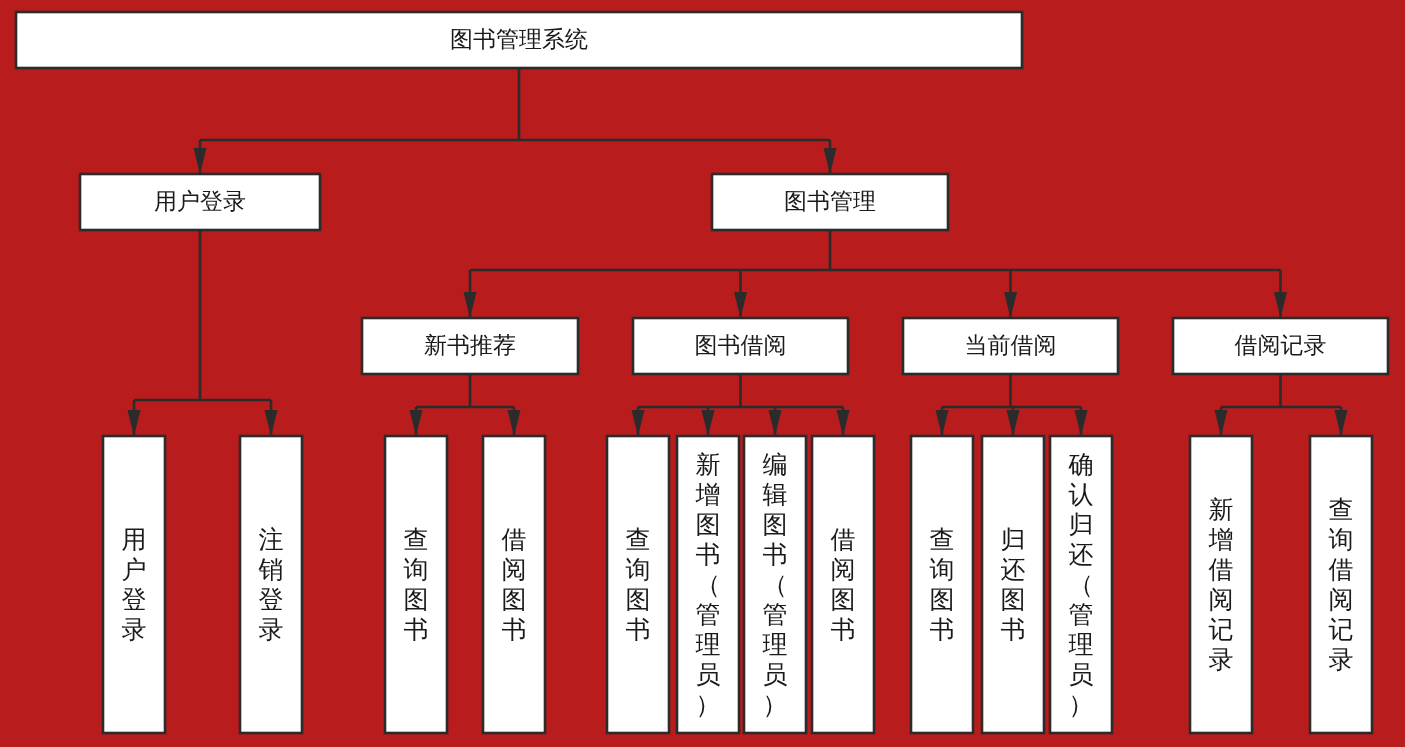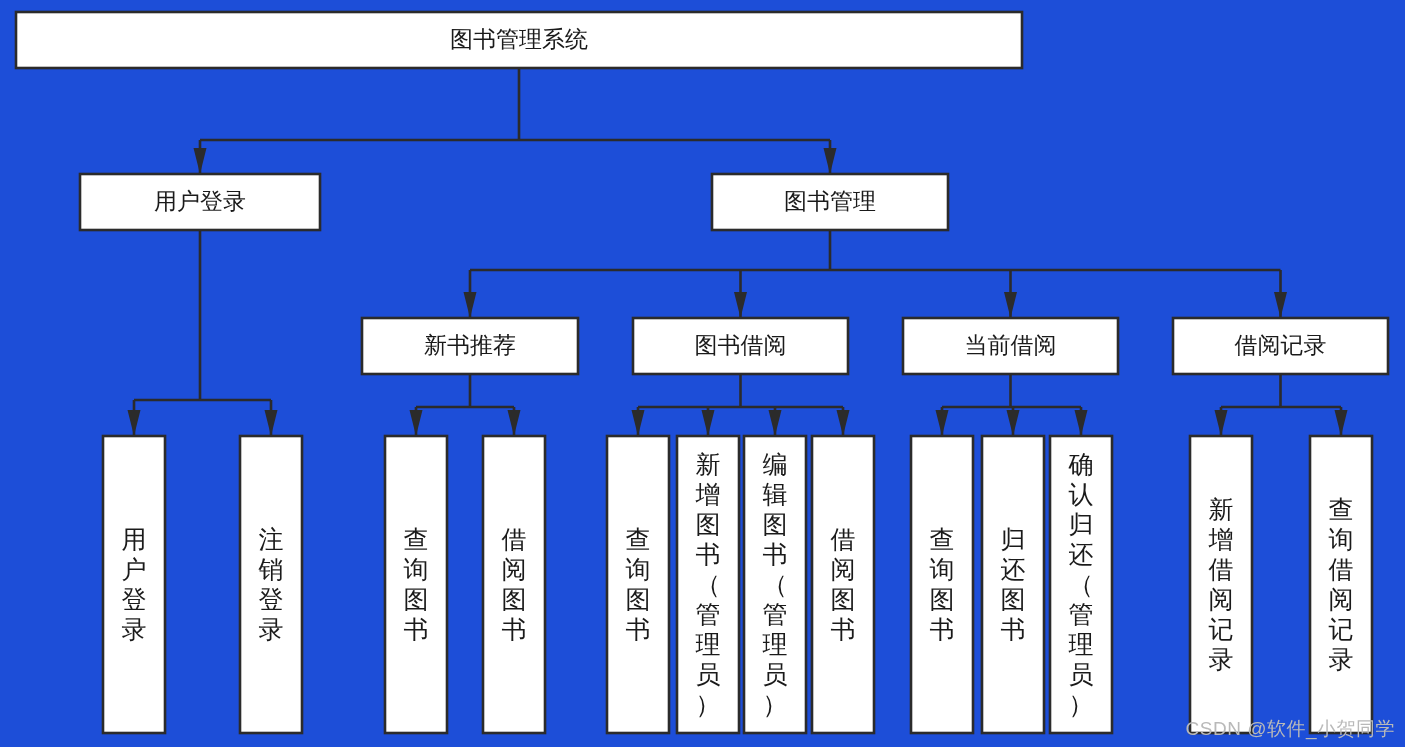--- a/index.html
+++ b/index.html
@@ -7,21 +7,21 @@
     padding: 0;
     background: #ffffff;
   }
   body {
     font-family: "Liberation Sans", "DejaVu Sans", sans-serif;
   }
   #stage {
     position: relative;
     width: 1405px;
     height: 747px;
-    background: #1d4ed8;
+    background: #b91c1c;
     overflow: hidden;
     text-align: center;
   }
   svg#diagram {
     position: absolute;
     left: 0;
     top: 0;
     width: 1405px;
     height: 747px;
   }
@@ -272,14 +272,13 @@
           <rect class="node-box" x="1310" y="436" width="62" height="297" rx="0" ry="0"></rect>
           <text class="node-label-v-char" x="1341" y="517.9">查</text>
           <text class="node-label-v-char" x="1341" y="547.9">询</text>
           <text class="node-label-v-char" x="1341" y="577.9">借</text>
           <text class="node-label-v-char" x="1341" y="607.9">阅</text>
           <text class="node-label-v-char" x="1341" y="637.9">记</text>
           <text class="node-label-v-char" x="1341" y="667.9">录</text>
         </g>
       </g>
   </svg>
-  <div class="watermark">CSDN @软件_小贺同学</div>
 </div>
 
 </body></html>

